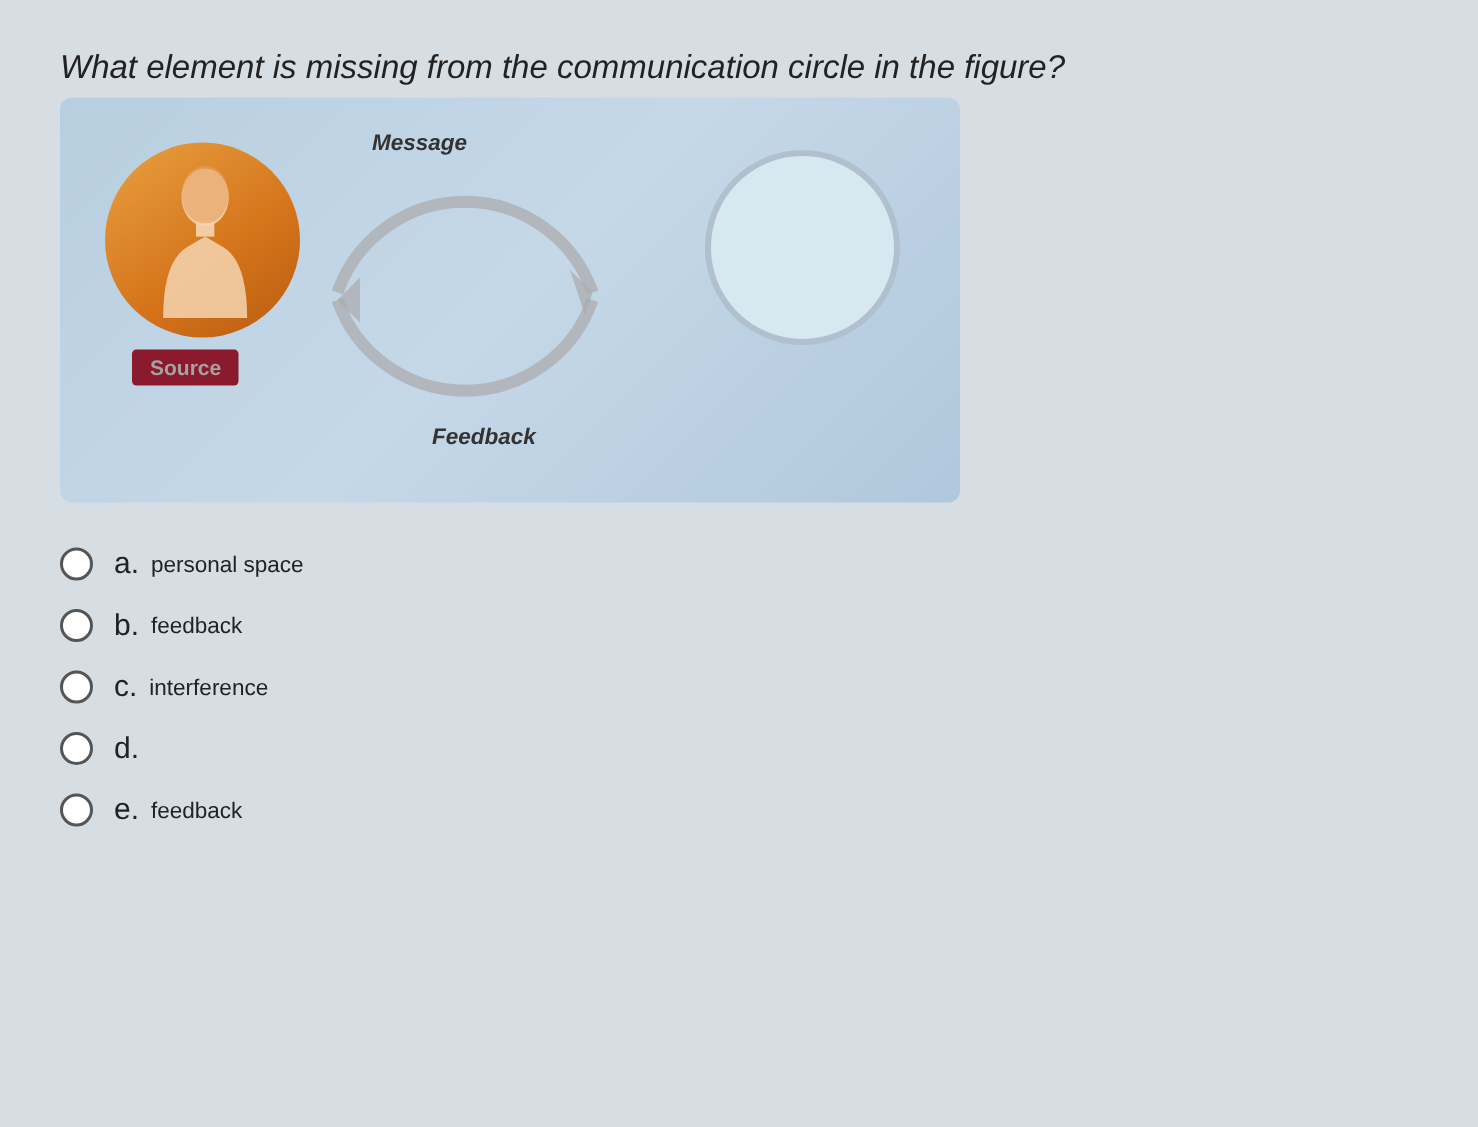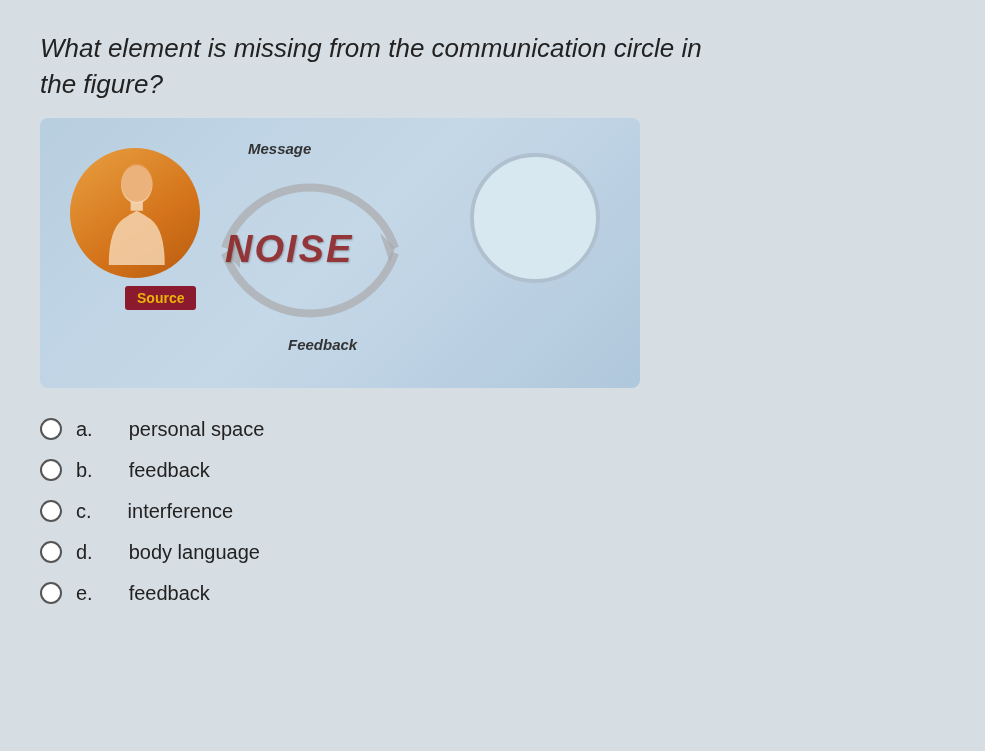--- a/index.html
+++ b/index.html
@@ -6,25 +6,25 @@
 
     body {
       background-color: #d6dde3;
       font-family: Arial, sans-serif;
       padding: 30px 40px;
       min-height: 751px;
       width: 985px;
     }
 
     .question-text {
-      font-size: 26px;
+      font-size: 22px;
       font-style: italic;
       font-weight: 500;
       color: #222;
-      margin-bottom: 15px;
+      margin-bottom: 4px;
       line-height: 1.4;
       max-width: 680px;
     }
 
     .diagram-container {
       background: linear-gradient(135deg, #b8cfe0 0%, #c5d8e8 50%, #b0c8dc 100%);
       border-radius: 8px;
       width: 600px;
       height: 270px;
       position: relative;
@@ -46,26 +46,25 @@
       justify-content: center;
       overflow: hidden;
     }
 
     
     .source-label {
       position: absolute;
       left: 48px;
       top: 168px;
       background-color: #8b1a2e;
-      color: #eab308;
+      color: #a3a3a3;
       font-size: 14px;
       font-weight: bold;
       padding: 4px 12px;
       border-radius: 3px;
-      margin-left: 37px;
     }
 
     
     .arrow-circle {
       position: absolute;
       left: 155px;
       top: 15px;
       width: 230px;
       height: 230px;
     }
@@ -146,22 +145,21 @@
       flex-shrink: 0;
       background: white;
     }
 
     .option-letter {
       margin-right: 8px;
       font-size: 20px;
     }
 
     .option-text {
-      font-size: 20px;
-      margin-left: 28px;
+      font-size: 15px;
     }
   </style>
 </head>
 <body>
 
 <div class="question-text">What element is missing from the communication circle in the figure?</div>
 
 <div class="diagram-container">
 
   <div class="person-circle">
@@ -185,21 +183,20 @@
       <path d="M 30,115 A 90,90 0 0,1 200,115" fill="none" stroke="#aaa" stroke-width="8" stroke-dasharray="none" opacity="0.7"></path>
 
       <polygon points="200,115 185,100 195,130" fill="#aaa" opacity="0.7"></polygon>
 
       <path d="M 200,120 A 90,90 0 0,1 30,120" fill="none" stroke="#aaa" stroke-width="8" stroke-dasharray="none" opacity="0.7"></path>
 
       <polygon points="30,120 45,105 45,135" fill="#aaa" opacity="0.7"></polygon>
     </svg>
   </div>
 
-  <div class="noise-text">NOISE</div>
 
   <div class="message-label">Message</div>
 
   <div class="feedback-label">Feedback</div>
 
   <div class="receiver-circle"></div>
 
 </div>
 
 <ul class="options-list">
@@ -214,20 +211,19 @@
       <span class="option-text">feedback</span>
     </li>
     <li class="option-item">
       <div class="option-radio"></div>
       <span class="option-letter">c.</span>
       <span class="option-text">interference</span>
     </li>
     <li class="option-item">
       <div class="option-radio"></div>
       <span class="option-letter">d.</span>
-      <span class="option-text">body language</span>
     </li>
     <li class="option-item">
       <div class="option-radio"></div>
       <span class="option-letter">e.</span>
       <span class="option-text">feedback</span>
     </li>
   </ul>
 
 </body></html>

